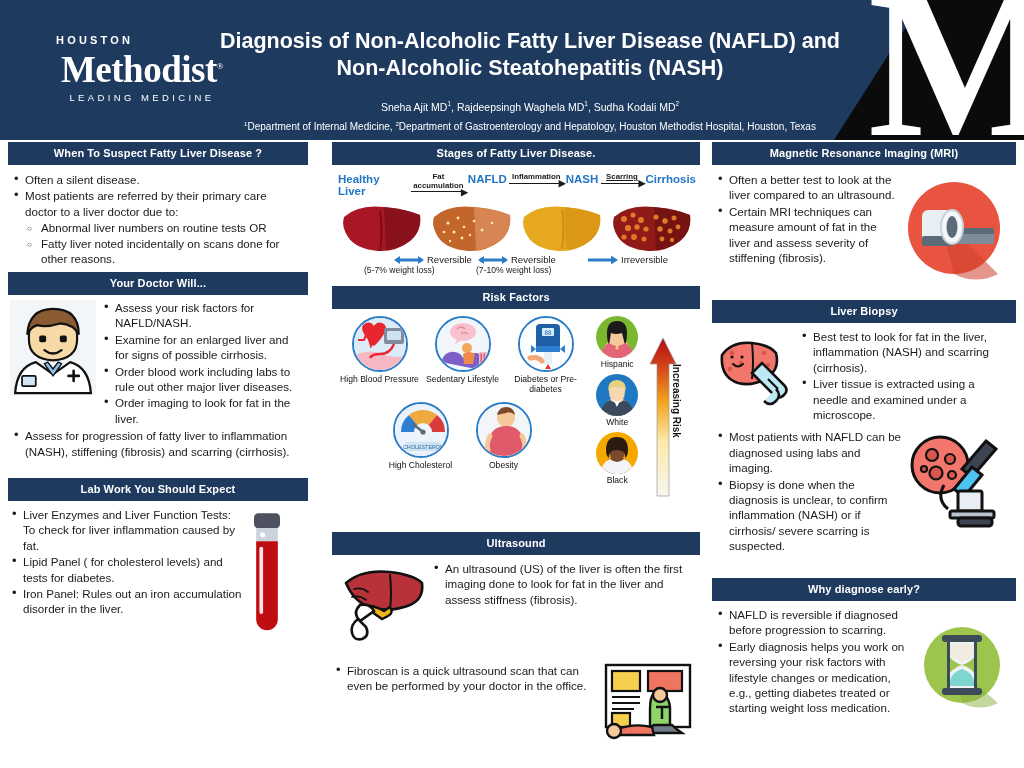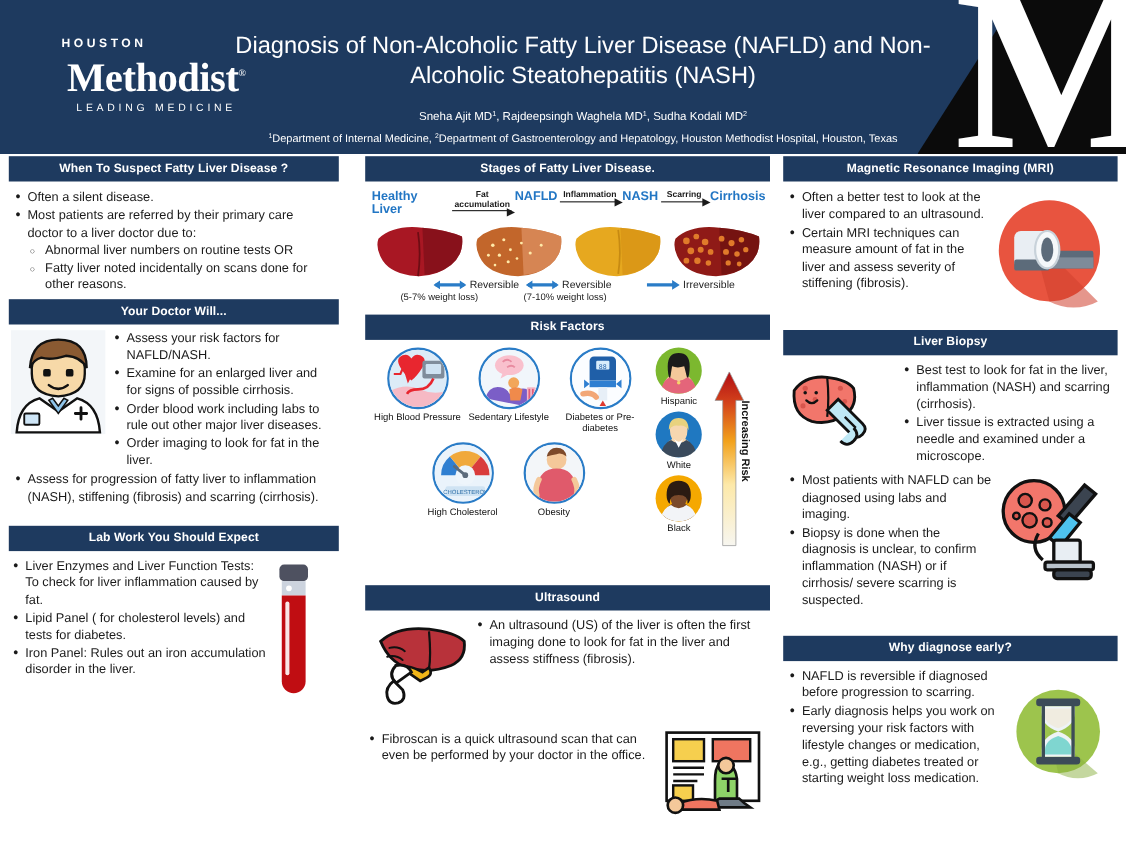--- a/index.html
+++ b/index.html
@@ -35,21 +35,21 @@
     text-align: left; padding-left: 4px; margin-bottom: 1px;
   }
   .logo-methodist {
     font-family: "Liberation Serif", serif;
     font-size: 37px; font-weight: 700; line-height: 38px; letter-spacing: -0.5px;
   }
   .logo-methodist sup { font-size: 9px; vertical-align: super; font-weight: 400; }
   .logo-tag { font-size: 9.5px; letter-spacing: 3.4px; margin-top: 3px; }
 
   .title-block { position: absolute; left: 205px; top: 28px; width: 650px; text-align: center; color: #fff; }
-  .poster-title { font-size: 21.5px; line-height: 27px; font-weight: 400; }
+  .poster-title { font-size: 21.5px; line-height: 27px; font-weight: 700; }
   .authors { font-size: 10.5px; margin-top: 14px; line-height: 15px; }
   .affil { font-size: 10px; margin-top: 2px; line-height: 14px; }
   sup { font-size: 0.62em; vertical-align: super; }
 
   
   .bar {
     background: #1e3a5f; color: #fff; text-align: center;
     font-size: 11px; font-weight: 700; padding: 5px 4px 6px;
     letter-spacing: .1px;
   }
@@ -104,21 +104,21 @@
   .eth-cap { font-size: 8.6px; margin-top: 1px; color: #111; }
   .risk-arrow-col { width: 52px; position: relative; }
 
   #p-us { left: 332px; top: 532px; width: 368px; }
   .us-row { display: flex; padding: 6px 6px 0 4px; }
 
   
   #p-mri { left: 712px; top: 142px; width: 304px; }
   .mri-row { display: flex; padding: 7px 6px 0 4px; }
   #p-biopsy { left: 712px; top: 300px; width: 304px; }
-  .biop-row { display: flex; padding: 6px 6px 0 4px; gap: 20px; }
+  .biop-row { display: flex; padding: 6px 6px 0 4px; }
   #p-why { left: 712px; top: 578px; width: 304px; }
   .why-row { display: flex; padding: 6px 6px 0 4px; }
 </style>
 </head>
 <body>
 
 <div id="poster">
 
   <div class="header">
     <div class="header-black-wedge"></div>
@@ -222,21 +222,21 @@
         <span class="arrow-lab">
           <span>Fat accumulation</span>
           <span class="ln"></span><span class="tip">▶</span>
         </span>
         <span>NAFLD</span>
         <span class="arrow-lab">
           <span>Inflammation</span>
           <span class="ln"></span><span class="tip">▶</span>
         </span>
         <span>NASH</span>
-        <span class="arrow-lab" style="width:48px;">
+        <span class="arrow-lab" style="width:48px;text-decoration:underline;">
           <span>Scarring</span>
           <span class="ln" style="width:42px;"></span><span class="tip">▶</span>
         </span>
         <span>Cirrhosis</span>
       </div>
 
       <div class="livers-row">
         <svg width="84" height="52" viewBox="0 0 84 52">
           <path d="M4 16 q14 -13 40 -10 q22 2 36 8 q2 16 -10 26 q-14 11 -32 10 q-22 -2 -30 -14 q-7 -11 -4 -20z" fill="#a81723"></path>
           <path d="M44 6 q22 2 36 8 q2 16 -10 26 q-10 8 -24 9z" fill="#7e1019" opacity="0.75"></path>

